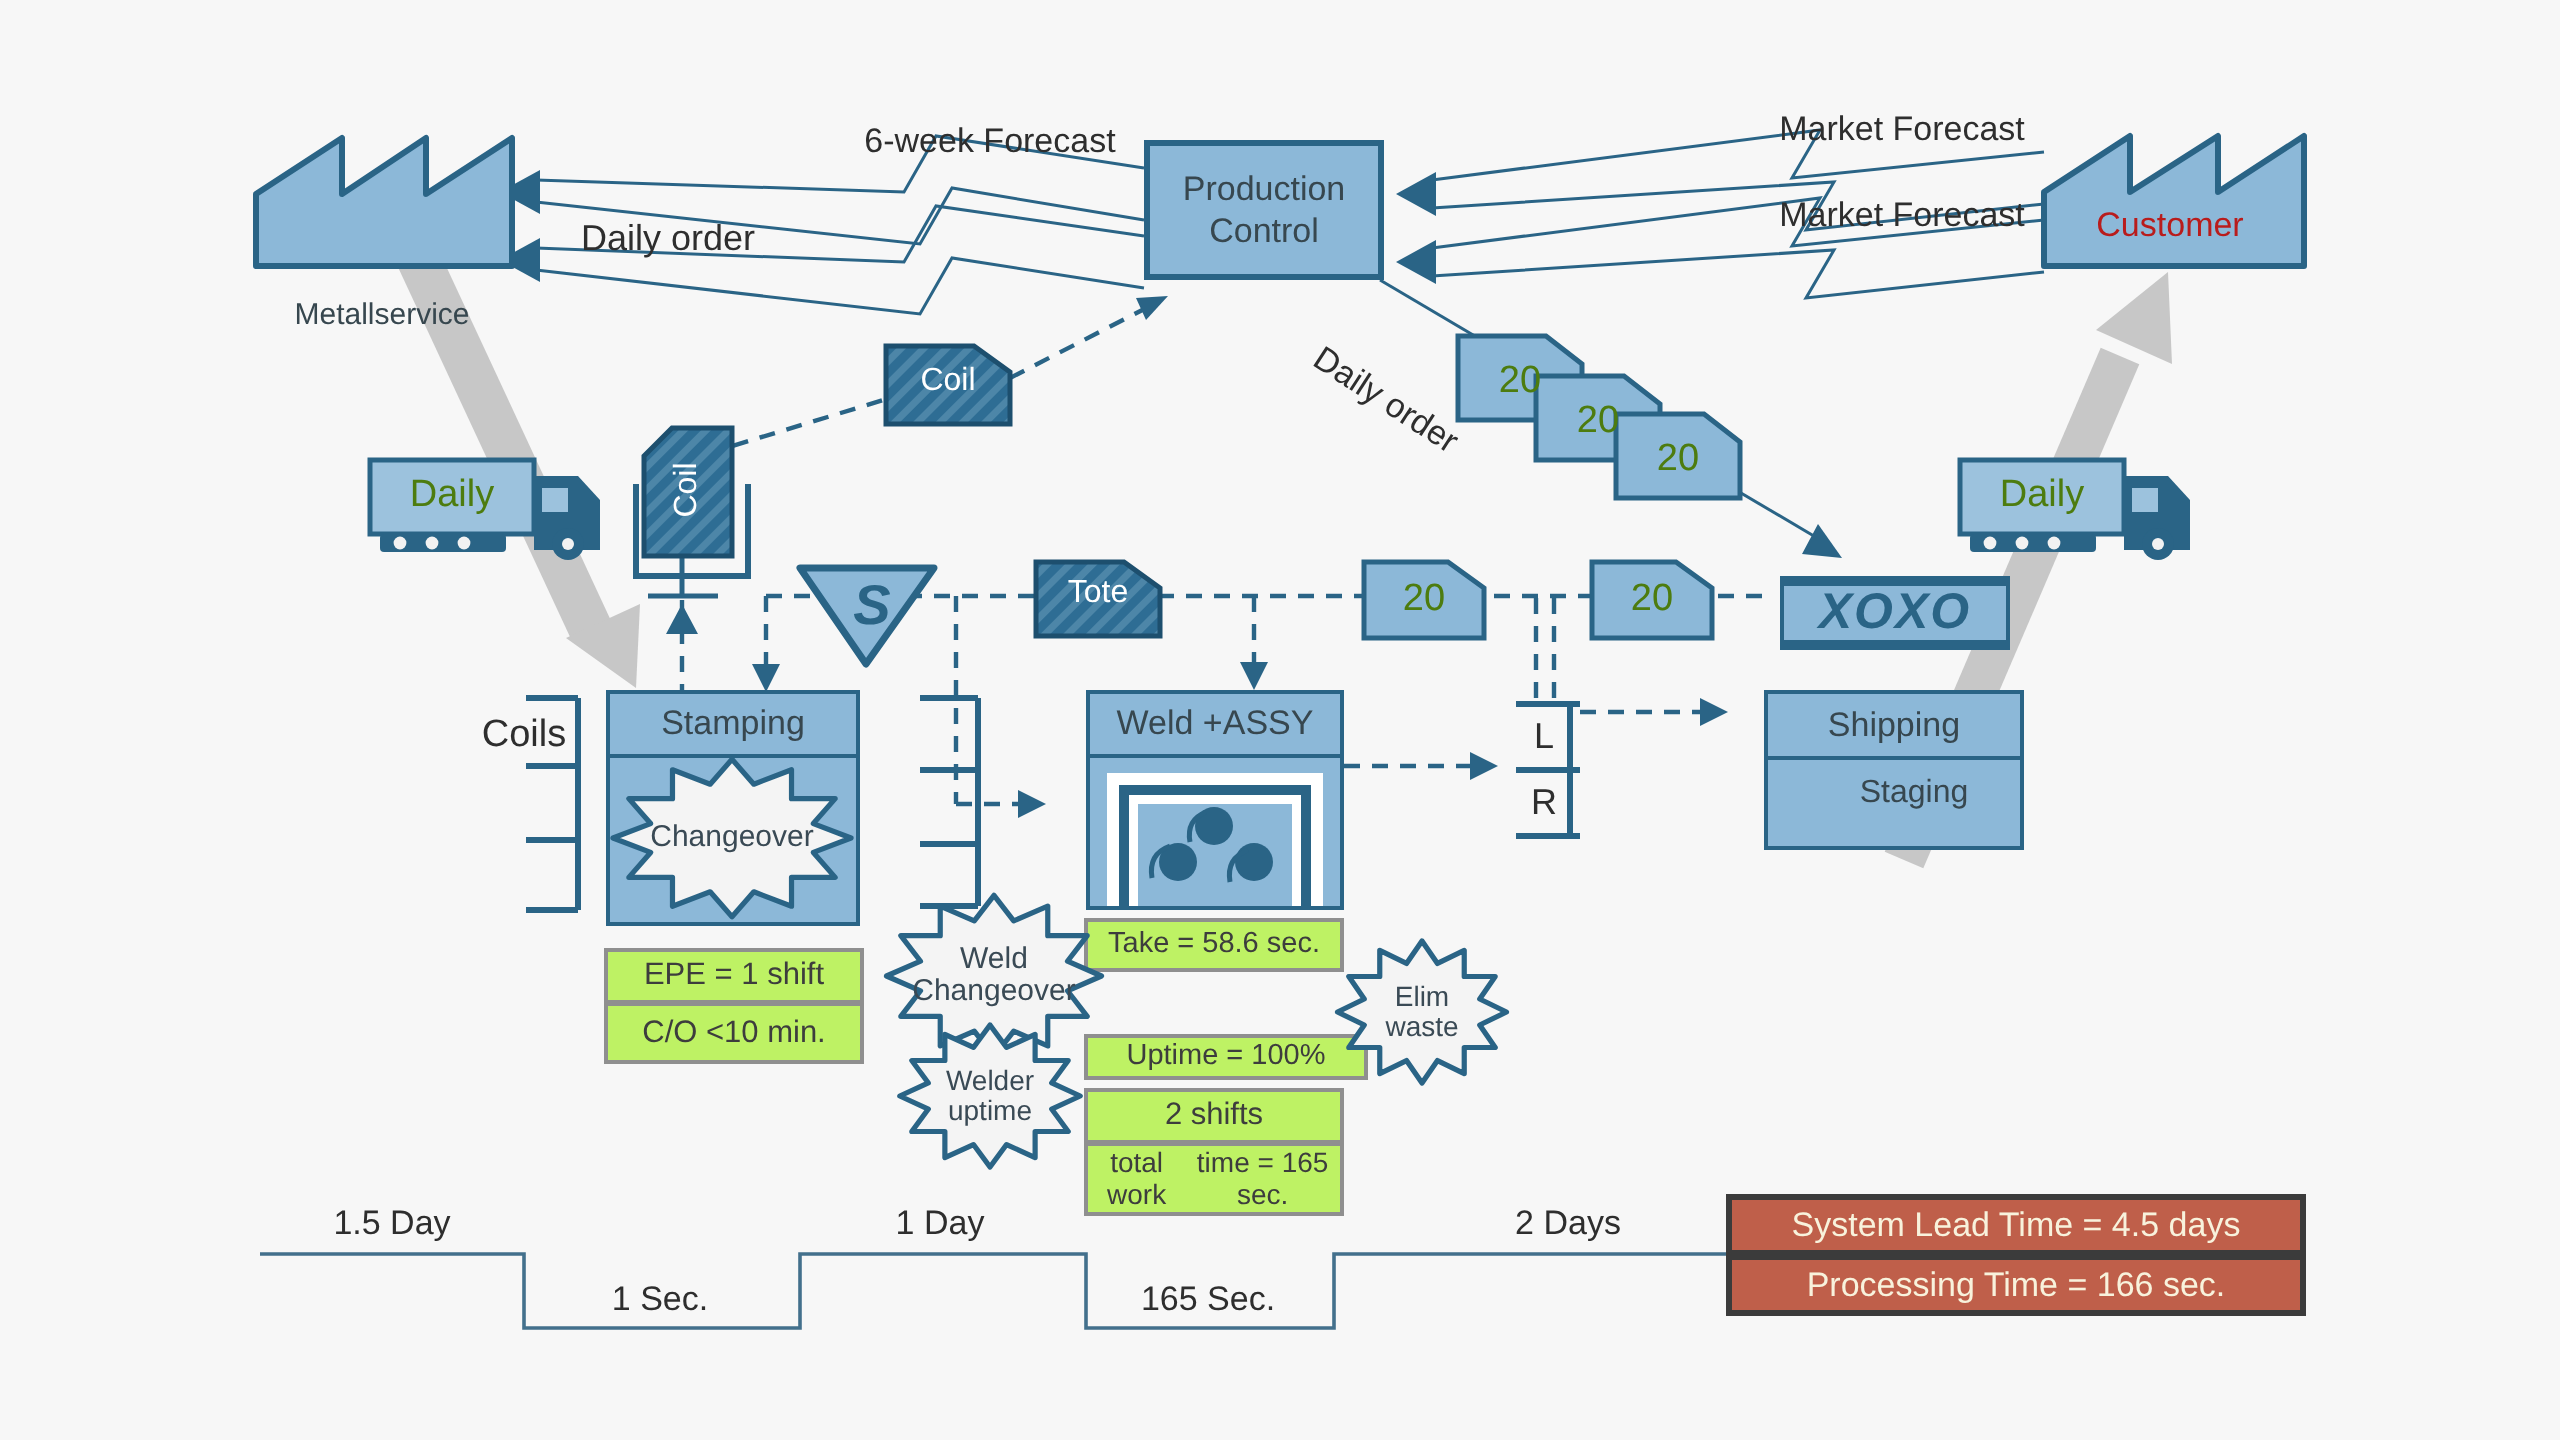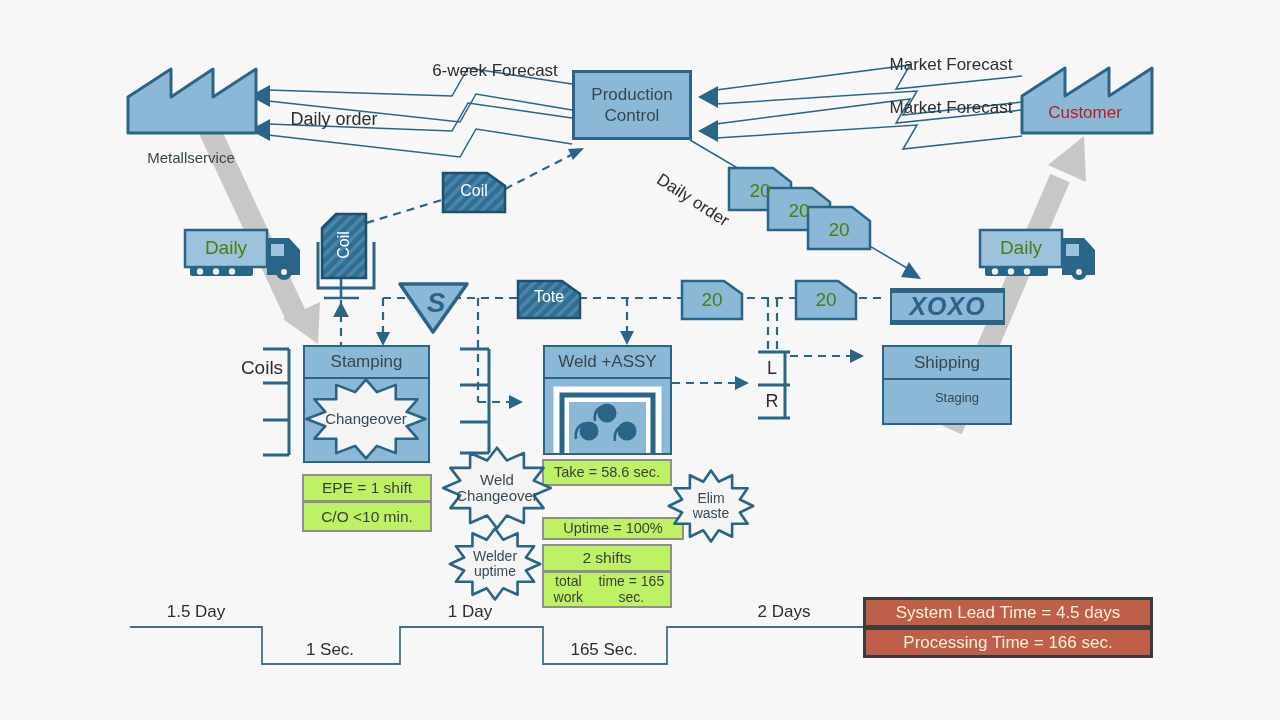--- a/index.html
+++ b/index.html
@@ -210,21 +210,21 @@
         <circle cx="78" cy="50" r="9.5" fill="#2a6486"></circle>
         <path d="M27,58 q-2,-12 9,-16" stroke="#2a6486" stroke-width="2.5" fill="none"></path>
         <path d="M46,40 q-2,-11 8,-15" stroke="#2a6486" stroke-width="2.5" fill="none"></path>
         <path d="M66,60 q-2,-12 9,-16" stroke="#2a6486" stroke-width="2.5" fill="none"></path>
       </svg>
     </div>
   </div>
 
   <div class="proc" style="left:882px;top:345px;width:130px;height:80px;">
     <div class="hdr" style="height:31px;">Shipping</div>
-    <div style="height:34px;display:flex;align-items:center;justify-content:center;font-size:13px;padding-left:20px;">Staging</div>
+    <div style="height:34px;display:flex;align-items:center;justify-content:center;font-size:16px;padding-left:20px;">Staging</div>
   </div>
 
   <div class="xoxo" style="left:890px;top:288px;width:115px;height:37px;">XOXO</div>
 
   <div class="gray-box" style="left:302px;top:474px;width:130px;height:28px;">EPE = 1 shift</div>
   <div class="gray-box" style="left:302px;top:501px;width:130px;height:31px;">C/O &lt;10 min.</div>
 
   <div class="gray-box" style="left:542px;top:459px;width:130px;height:27px;font-size:14.5px;">Take = 58.6 sec.</div>
   <div class="gray-box" style="left:542px;top:517px;width:142px;height:23px;font-size:14.5px;">Uptime = 100%</div>
   <div class="gray-box" style="left:542px;top:544px;width:130px;height:28px;">2 shifts</div>
@@ -245,21 +245,21 @@
   <div class="burst" style="left:441px;top:446px;width:112px;height:84px;">
     <svg viewBox="0 0 100 100" preserveAspectRatio="none">
       <polygon points="98,50 82.8,58.8 91.6,74 74,74 74,91.6 58.8,82.8 50,98 41.2,82.8 26,91.6 26,74 8.4,74 17.2,58.8 2,50 17.2,41.2 8.4,26 26,26 26,8.4 41.2,17.2 50,2 58.8,17.2 74,8.4 74,26 91.6,26 82.8,41.2" fill="#f4f4f4" stroke="#2a6486" stroke-width="2.6" vector-effect="non-scaling-stroke" stroke-linejoin="round"></polygon>
     </svg>
     <div class="burst-text">
       <span>Weld</span>
       <span>Changeover</span>
     </div>
   </div>
 
-  <div class="burst" style="left:448px;top:527px;width:94px;height:74px;">
+  <div class="burst" style="left:448px;top:511px;width:94px;height:74px;">
     <svg viewBox="0 0 100 100" preserveAspectRatio="none">
       <polygon points="98,50 82.8,58.8 91.6,74 74,74 74,91.6 58.8,82.8 50,98 41.2,82.8 26,91.6 26,74 8.4,74 17.2,58.8 2,50 17.2,41.2 8.4,26 26,26 26,8.4 41.2,17.2 50,2 58.8,17.2 74,8.4 74,26 91.6,26 82.8,41.2" fill="#f4f4f4" stroke="#2a6486" stroke-width="2.6" vector-effect="non-scaling-stroke" stroke-linejoin="round"></polygon>
     </svg>
     <div class="burst-text" style="font-size:14px;">
       <span>Welder</span>
       <span>uptime</span>
     </div>
   </div>
 
   <div class="burst" style="left:667px;top:469px;width:88px;height:74px;">

